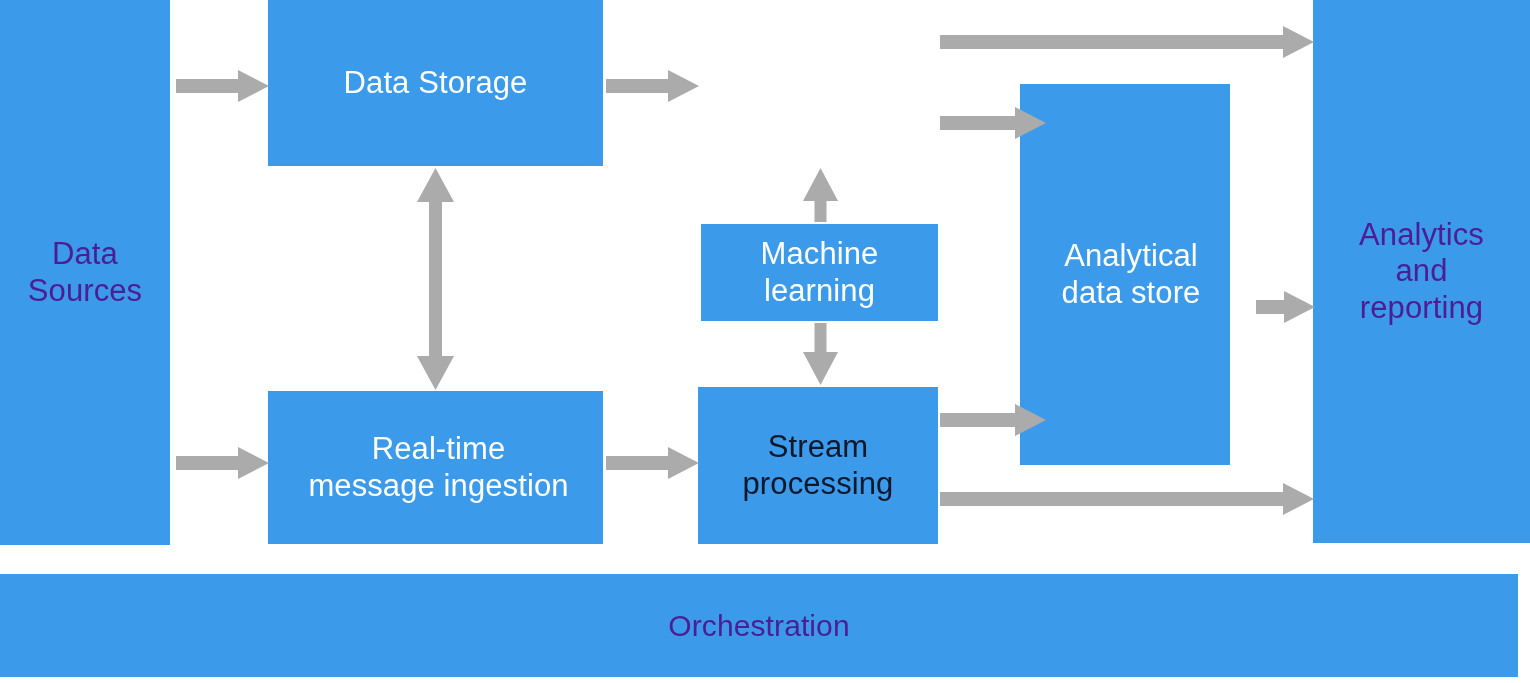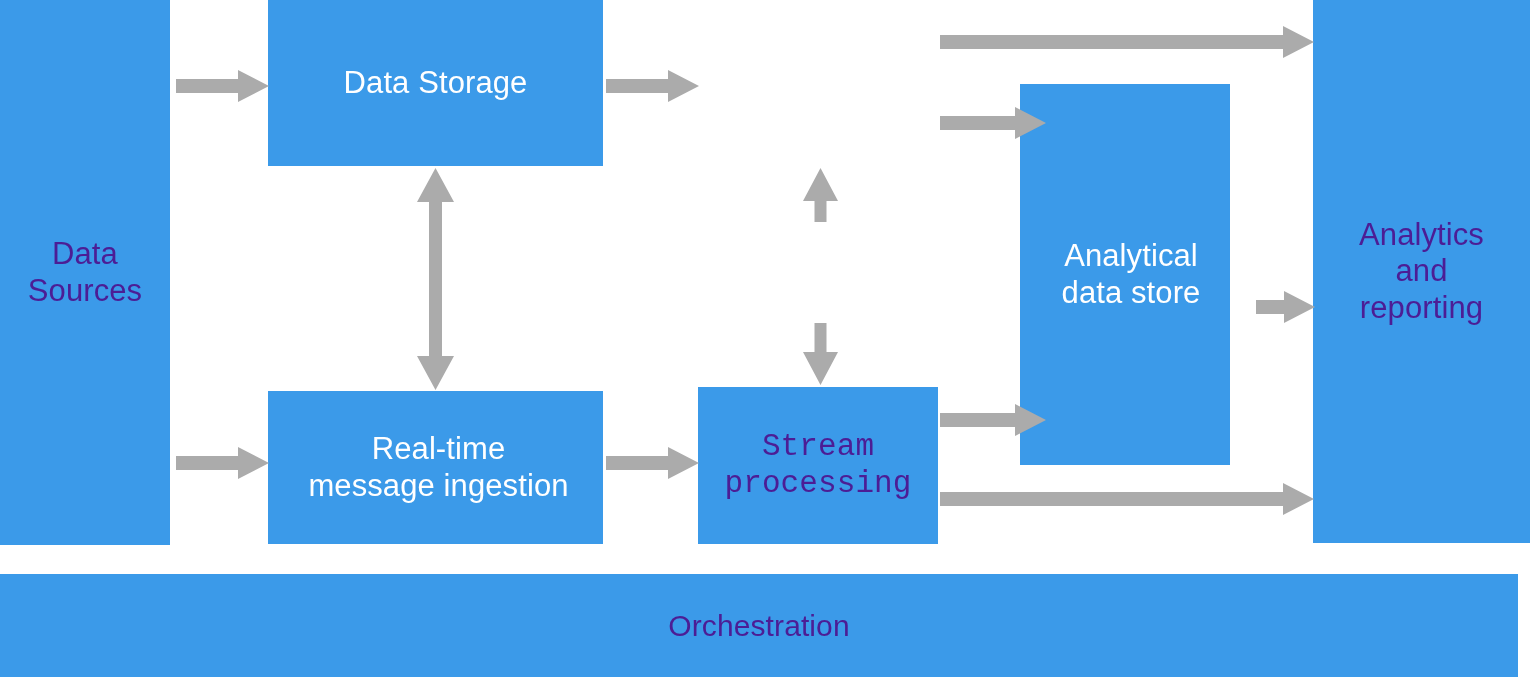--- a/index.html
+++ b/index.html
@@ -62,27 +62,31 @@
   <div class="node" id="node-data-sources" style="background: rgb(59, 154, 233); color: #4c1d95;">
     <span class="node-label">Data
 Sources</span>
   </div>
 
   <div class="node" id="node-data-storage" style="background: rgb(59, 154, 233); color: rgb(255, 255, 255);">
     <span class="node-label">Data Storage</span>
   </div>
 
 
+  <div class="node" id="node-machine-learning" style="background: rgb(59, 154, 233); color: rgb(255, 255, 255);">
+    <span class="node-label">Machine
+learning</span>
+  </div>
 
   <div class="node" id="node-realtime" style="background: rgb(59, 154, 233); color: rgb(255, 255, 255);">
     <span class="node-label">Real-time
 message ingestion</span>
   </div>
 
-  <div class="node" id="node-stream" style="background: rgb(59, 154, 233); color: #4c1d95; font-family: Liberation Mono, monospace;">
+  <div class="node" id="node-stream" style="background: rgb(59, 154, 233); color: #0f172a;">
     <span class="node-label">Stream
 processing</span>
   </div>
 
   <div class="node" id="node-analytical-store" style="background: rgb(59, 154, 233); color: rgb(255, 255, 255);">
     <span class="node-label">Analytical
 data store</span>
   </div>
 
   <div class="node" id="node-analytics" style="background: rgb(59, 154, 233); color: #4c1d95;">

